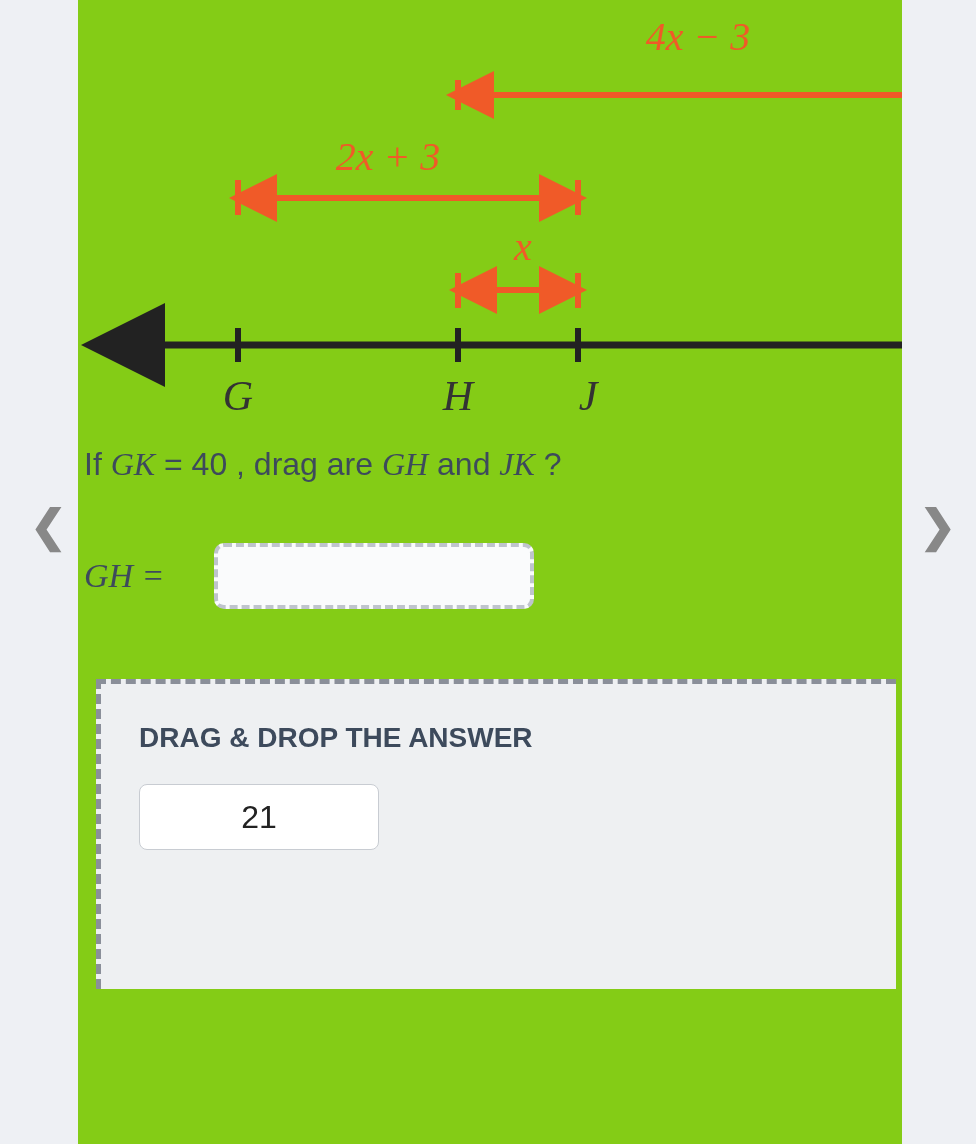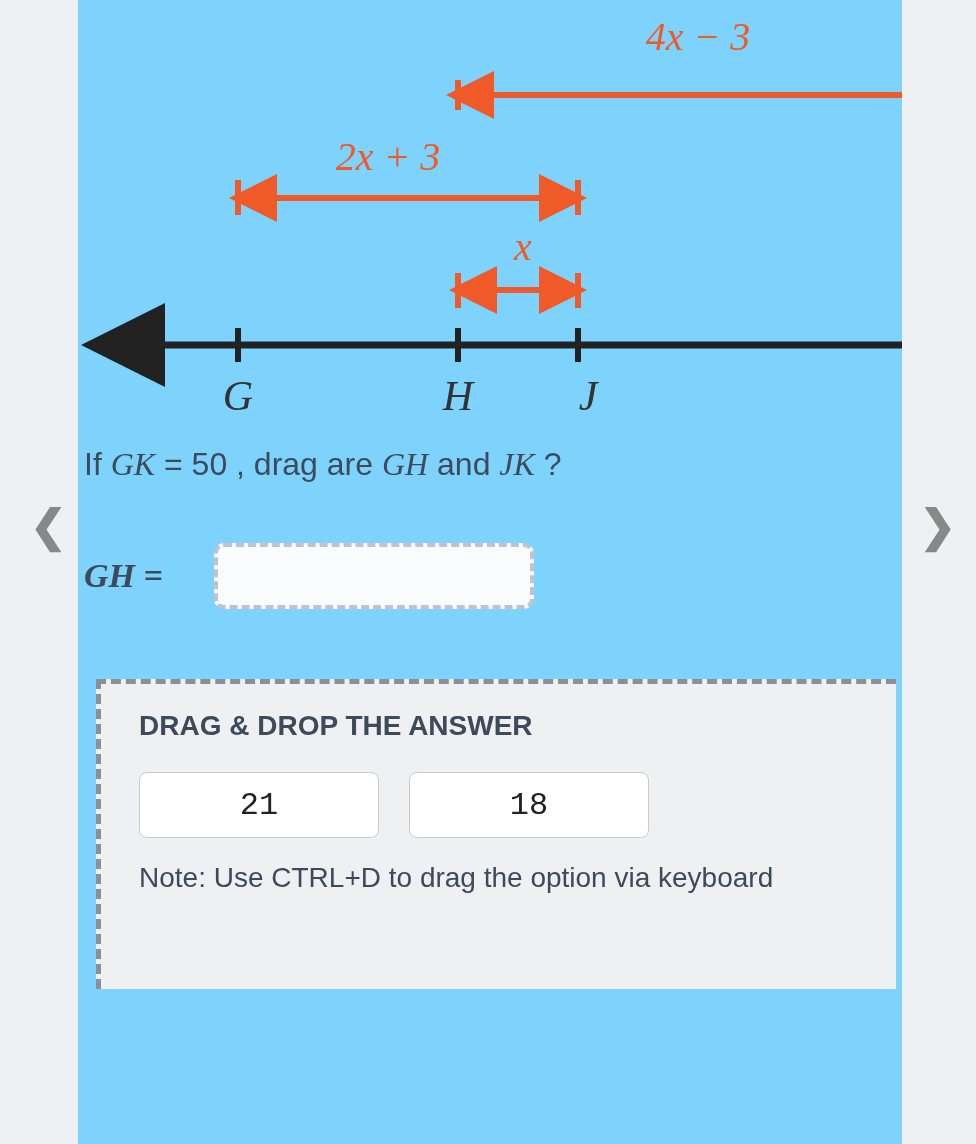--- a/index.html
+++ b/index.html
@@ -10,21 +10,21 @@
     height: 1144px;
     overflow: hidden;
     position: relative;
   }
   .card {
     position: absolute;
     left: 78px;
     top: 0;
     width: 824px;
     height: 1144px;
-    background: #7dd3fc;
+    background: #84cc16;
   }
   .nav-arrow {
     position: absolute;
     top: 500px;
     font-size: 44px;
     font-weight: bold;
     color: #888;
     cursor: pointer;
     user-select: none;
   }
@@ -56,21 +56,20 @@
   
   .answers {
     margin-top: 55px;
     padding-left: 6px;
   }
   .answer-row {
     display: flex;
     align-items: center;
     gap: 20px;
     margin-bottom: 70px;
-    font-weight: bold;
   }
   .answer-label {
     font-family: Georgia, serif;
     font-style: italic;
     font-size: 34px;
     color: #3d4a5c;
     min-width: 110px;
   }
   .drop-zone {
     width: 320px;
@@ -80,21 +79,21 @@
     background: #fafbfc;
   }
 
   
   .dd-panel {
     margin: 0 6px 0 18px;
     border: 5px dashed #8a8f99;
     border-bottom: none;
     border-right: none;
     background: #eef0f2;
-    padding: 26px 0 0 38px;
+    padding: 38px 0 0 38px;
     height: 310px;
   }
   .dd-title {
     font-size: 28px;
     font-weight: bold;
     color: #3d4a5c;
     margin-bottom: 30px;
   }
   .dd-options {
     display: flex;
@@ -102,21 +101,21 @@
   }
   .dd-option {
     width: 240px;
     height: 66px;
     background: #fff;
     border: 1px solid #c8ccd2;
     border-radius: 8px;
     display: flex;
     align-items: center;
     justify-content: center;
-    font-family: Liberation Mono, monospace;
+    font-family: Liberation Sans, sans-serif;
     font-size: 32px;
     color: #222;
     cursor: grab;
   }
   .dd-note {
     margin-top: 24px;
     font-size: 28px;
     color: #3d4a5c;
   }
 </style>
@@ -164,32 +163,30 @@
       <line x1="380" y1="328" x2="380" y2="362" stroke="#222" stroke-width="6"></line>
       <line x1="500" y1="328" x2="500" y2="362" stroke="#222" stroke-width="6"></line>
 
       <text x="160" y="410" class="black-text" text-anchor="middle">G</text>
       <text x="380" y="410" class="black-text" text-anchor="middle">H</text>
       <text x="510" y="410" class="black-text" text-anchor="middle">J</text>
     </svg>
   </div>
 
   <div class="question">
-    <span>If </span><span class="math-it">GK</span><span> = 50</span><span> , drag are </span><span class="math-it">GH</span><span> and </span><span class="math-it">JK</span><span> ?</span>
+    <span>If </span><span class="math-it">GK</span><span> = 40</span><span> , drag are </span><span class="math-it">GH</span><span> and </span><span class="math-it">JK</span><span> ?</span>
   </div>
 
   <div class="answers">
     <div class="answer-row">
       <div class="answer-label"><span class="math-it">GH =</span></div>
       <div class="drop-zone"></div>
     </div>
   </div>
 
   <div class="dd-panel">
     <div class="dd-title">DRAG &amp; DROP THE ANSWER</div>
     <div class="dd-options">
       <div class="dd-option">21</div>
-      <div class="dd-option">18</div>
     </div>
-    <div class="dd-note">Note: Use CTRL+D to drag the option via keyboard</div>
   </div>
 
 </div>
 
 </body></html>

